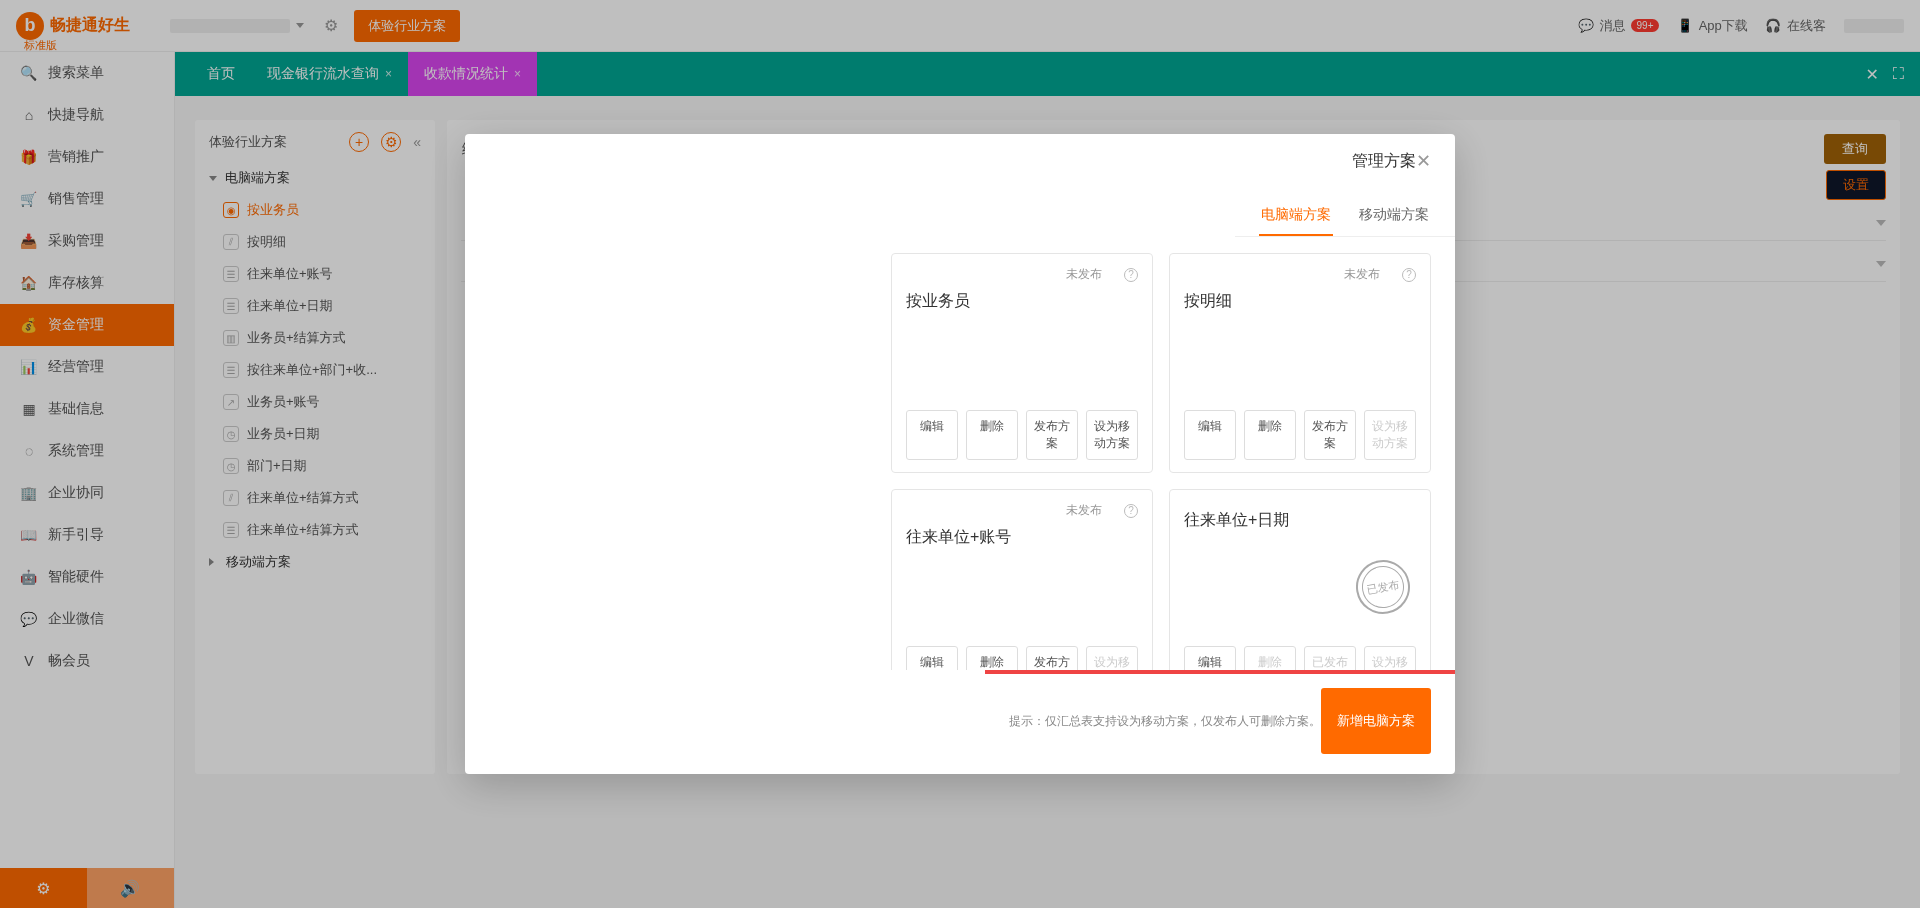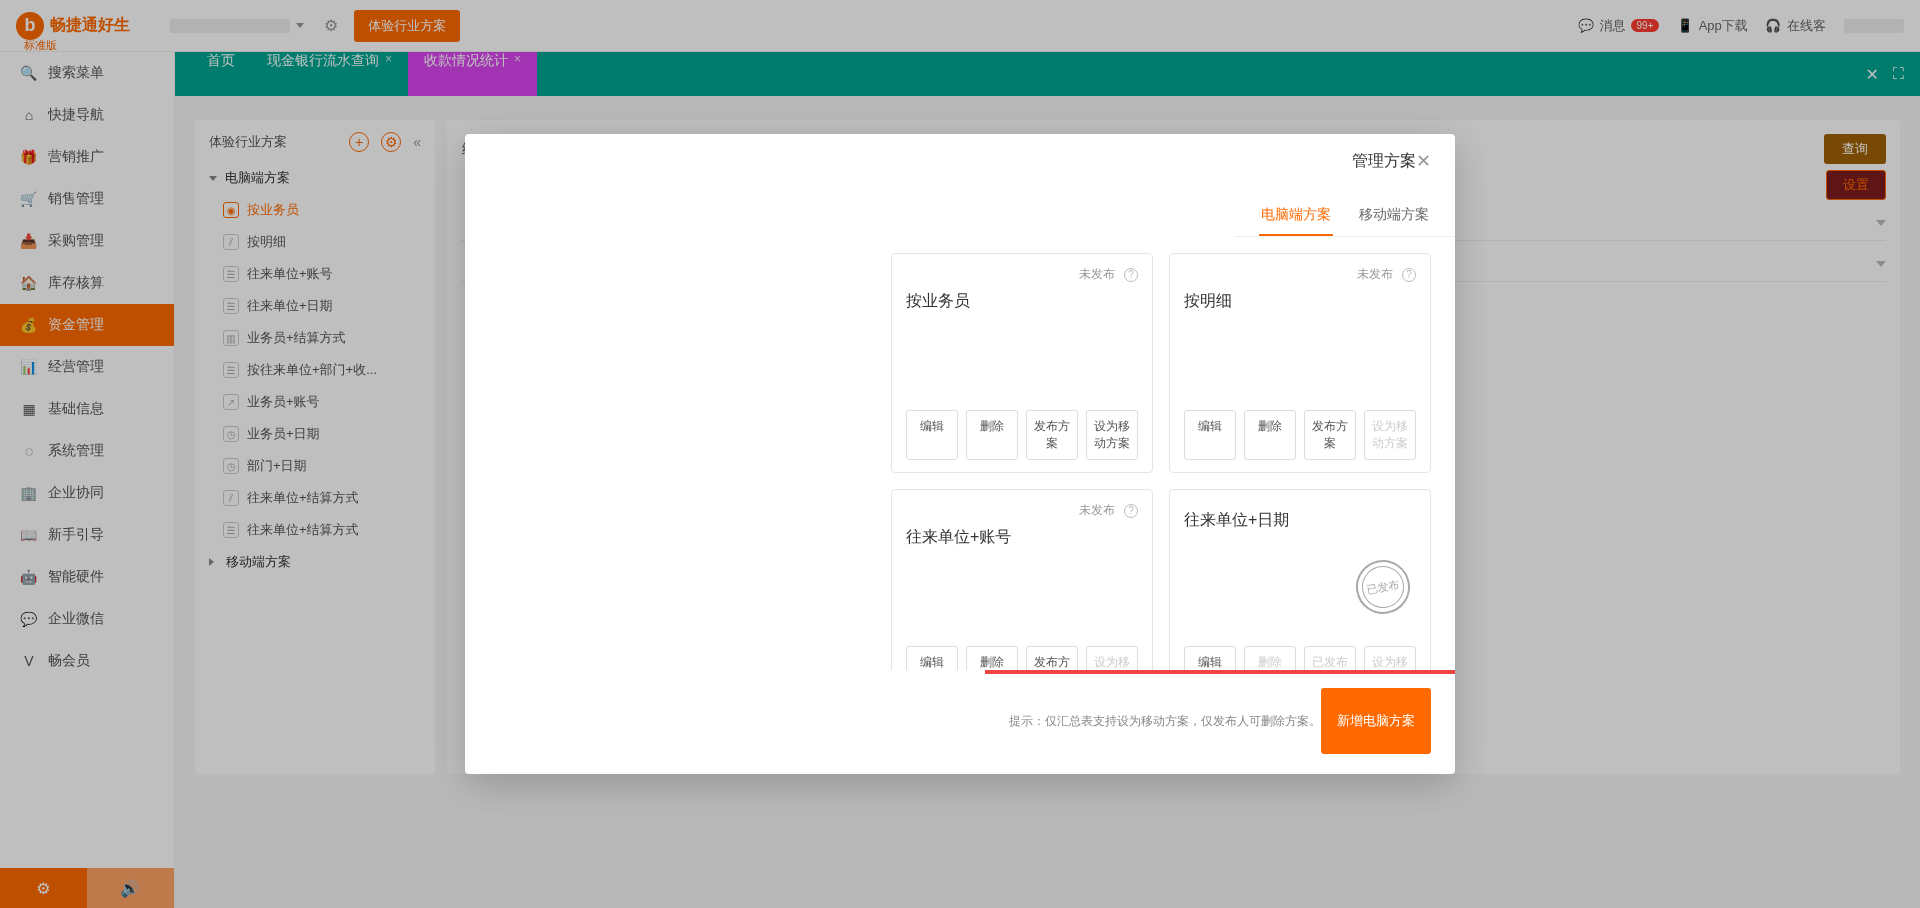--- a/index.html
+++ b/index.html
@@ -22,21 +22,21 @@
 .sidebar { position: absolute; left: 0; top: 52px; bottom: 0; width: 175px; background: #fff; border-right: 1px solid #eee; }
 .sb-item { display: flex; align-items: center; gap: 10px; padding: 12px 20px; color: #555; font-size: 14px; cursor: pointer; }
 .sb-item.active { background: #ff6a00; color: #fff; }
 .sb-item .icon { width: 18px; height: 18px; display:flex;align-items:center;justify-content:center; }
 .sb-bottom { position:absolute; bottom:0; left:0; right:0; display:flex; }
 .sb-bottom > div { flex:1; height:40px; display:flex;align-items:center;justify-content:center; background:#ff6a00; color:#fff; }
 .sb-bottom > div+div { background:#ffa366; }
 
 
 .tabs-bar { position: absolute; left: 175px; right: 0; top: 52px; height: 44px; background: #00a693; display: flex; align-items: center; padding: 0 16px; color: #fff; }
-.tab { padding: 0 16px; height: 100%; display: flex; align-items: flex-start; gap: 6px; font-size: 14px; cursor: pointer; }
+.tab { padding: 0 16px; height: 100%; display: flex; align-items: center; gap: 6px; font-size: 14px; cursor: pointer; }
 .tab.active { background: #d946ef; }
 .tab-close { font-size: 12px; opacity: .8; }
 .tabs-right { margin-left: auto; display:flex; gap:14px; font-size:16px; }
 
 
 .content { position: absolute; left: 175px; right: 0; top: 96px; bottom: 0; background: #f7f7f7; padding: 12px 20px; }
 .page-title-row { display: flex; align-items: center; }
 .page-title { font-size: 20px; color: #333; }
 .pt-actions { margin-left: auto; display: flex; gap: 14px; align-items:center; }
 .link-orange { color: #ff6a00; font-size: 13px; display:flex;align-items:center;gap:4px; cursor:pointer; }
@@ -55,41 +55,41 @@
 .tree-arrow.right { border-top:none;border-bottom:4px solid transparent;border-top:4px solid transparent;border-left:5px solid #888; }
 .tree-node.sel { color: #ff6a00; }
 .tree-node .ic { width:16px;height:16px;border:1px solid #ccc;border-radius:3px;display:flex;align-items:center;justify-content:center;font-size:10px;color:#aaa; }
 .tree-node.sel .ic { border-color:#ff6a00; color:#ff6a00; }
 
 
 .right-panel { flex:1; background:#fff; border-radius:3px; padding:14px; }
 .rp-top { display:flex; align-items:center; gap:10px; }
 .rp-ell { font-size:20px; color:#999; letter-spacing:2px; }
 .btn-query { margin-left:auto; background:#a16207; color:#fff; border:none; border-radius:3px; padding: 6px 18px; font-size:13px; }
-.btn-set { border:1px solid #ff6a00; color:#ff6a00; background:#7f1d1d; border-radius:3px; padding:5px 16px; font-size:13px; margin-left:8px; }
+.btn-set { border:1px solid #ff6a00; color:#ff6a00; background:#0f172a; border-radius:3px; padding:5px 16px; font-size:13px; margin-left:8px; }
 .rp-row { border-bottom:1px solid #eee; padding:14px 0; display:flex; justify-content:flex-end; margin-top:6px; }
 .chev { width:0;height:0;border-left:5px solid transparent;border-right:5px solid transparent;border-top:6px solid #bbb; }
 
 .tips-area { text-align:center; margin-top:340px; color:#888; font-size:13px; }
 .tips-area .line { display:flex; align-items:center; justify-content:center; gap:10px; margin:6px 0; }
 .num-circle { width:18px;height:18px;border-radius:50%;background:#999;color:#fff;font-size:11px;display:flex;align-items:center;justify-content:center; }
 
 
 .overlay { position: fixed; inset: 0; background: rgba(0,0,0,.25); display: flex; align-items: center; justify-content: center; z-index: 100; }
 .modal { width: 990px; height: 640px; background: #fff; border-radius: 4px; display: flex; flex-direction: column; box-shadow: 0 10px 40px rgba(0,0,0,.2); position:relative;align-items:flex-end; }
 .modal-head { padding: 16px 24px; display: flex; align-items: center; }
 .modal-title { font-size: 16px; color: #333; }
 .modal-close { margin-left: auto; font-size: 18px; color: #999; cursor: pointer; }
 .modal-tabs { padding: 8px 24px 0; display: flex; gap: 24px; border-bottom: 1px solid #eee; }
 .mtab { padding: 10px 2px; font-size: 14px; color: #666; cursor: pointer; border-bottom: 2px solid transparent; }
 .mtab.active { color: #ff6a00; border-bottom-color: #ff6a00; }
 .modal-body { flex:1; overflow-y: auto; padding: 16px 24px; position:relative; }
 .card-grid { display: grid; grid-template-columns: 1fr 1fr; gap: 16px; }
 .card { border: 1px solid #e5e5e5; border-radius: 4px; padding: 12px 14px; height: 220px; display:flex; flex-direction:column; position:relative; }
-.card-top { display:flex; justify-content:flex-end; align-items:center; gap:9px; color:#999; font-size:12px; }
+.card-top { display:flex; justify-content:flex-end; align-items:center; gap:22px; color:#999; font-size:12px; }
 .card-title { font-size: 16px; color: #333; margin-top: 8px; }
 .tag-pub { border:1px solid #ff6a00; color:#ff6a00; padding:0 6px; font-size:11px; border-radius:2px; }
 .help { width:14px;height:14px;border:1px solid #bbb;border-radius:50%;display:flex;align-items:center;justify-content:center;font-size:10px;color:#bbb; }
 .card-actions { margin-top: auto; display:flex; gap:8px; }
 .cbtn { flex:1; border:1px solid #ddd; background:#fff; color:#555; border-radius:3px; padding:7px 4px; font-size:12px; cursor:pointer; text-align:center; }
 .cbtn.disabled { color:#ccc; }
 .stamp { position:absolute; right:20px; top:70px; width:54px;height:54px;border:2px solid #aaa;border-radius:50%;display:flex;align-items:center;justify-content:center;color:#aaa;font-size:11px; transform:rotate(-10deg); }
 .stamp::before { content:""; position:absolute; inset:4px; border:1px solid #aaa; border-radius:50%; }
 .modal-foot { padding: 14px 24px 20px; display:flex; align-items:center; border-top:4px solid #ef4444; }
 .foot-tip { color:#888; font-size:12px; }

